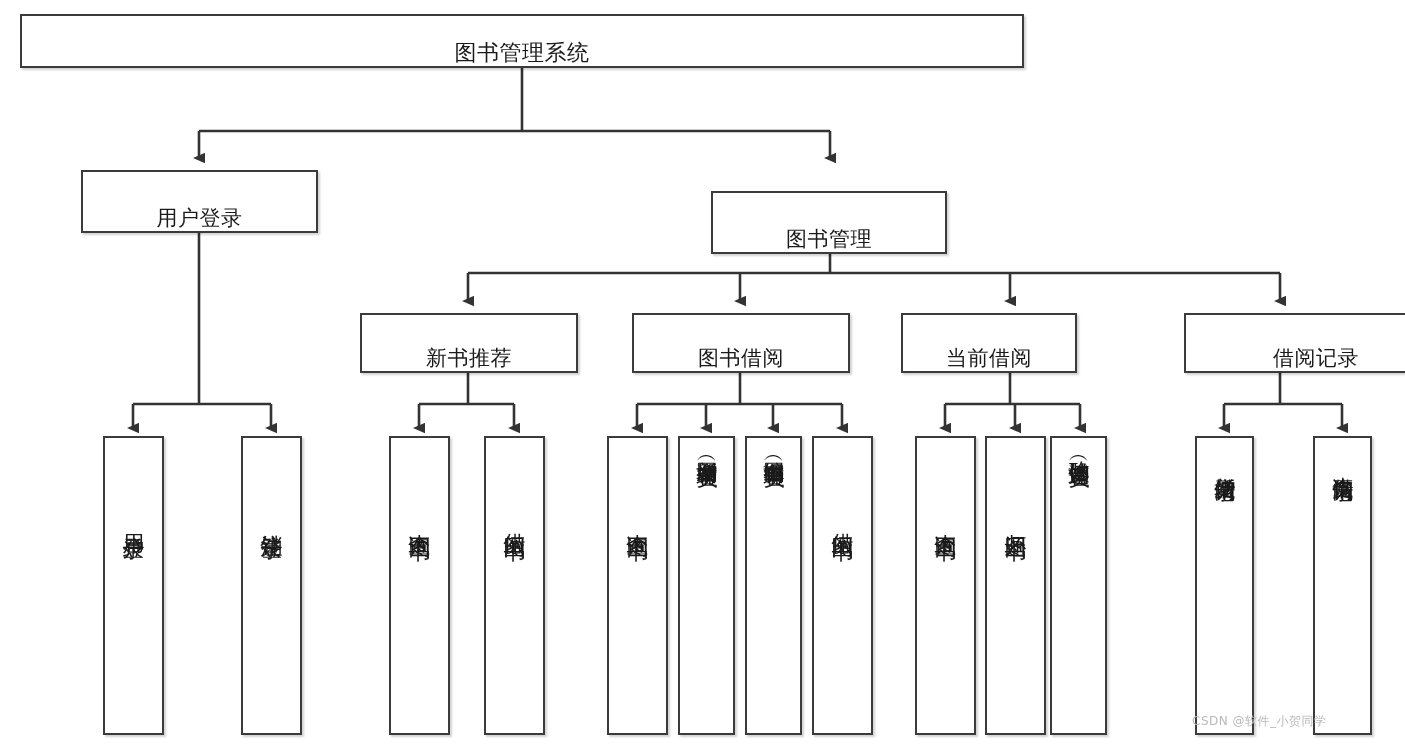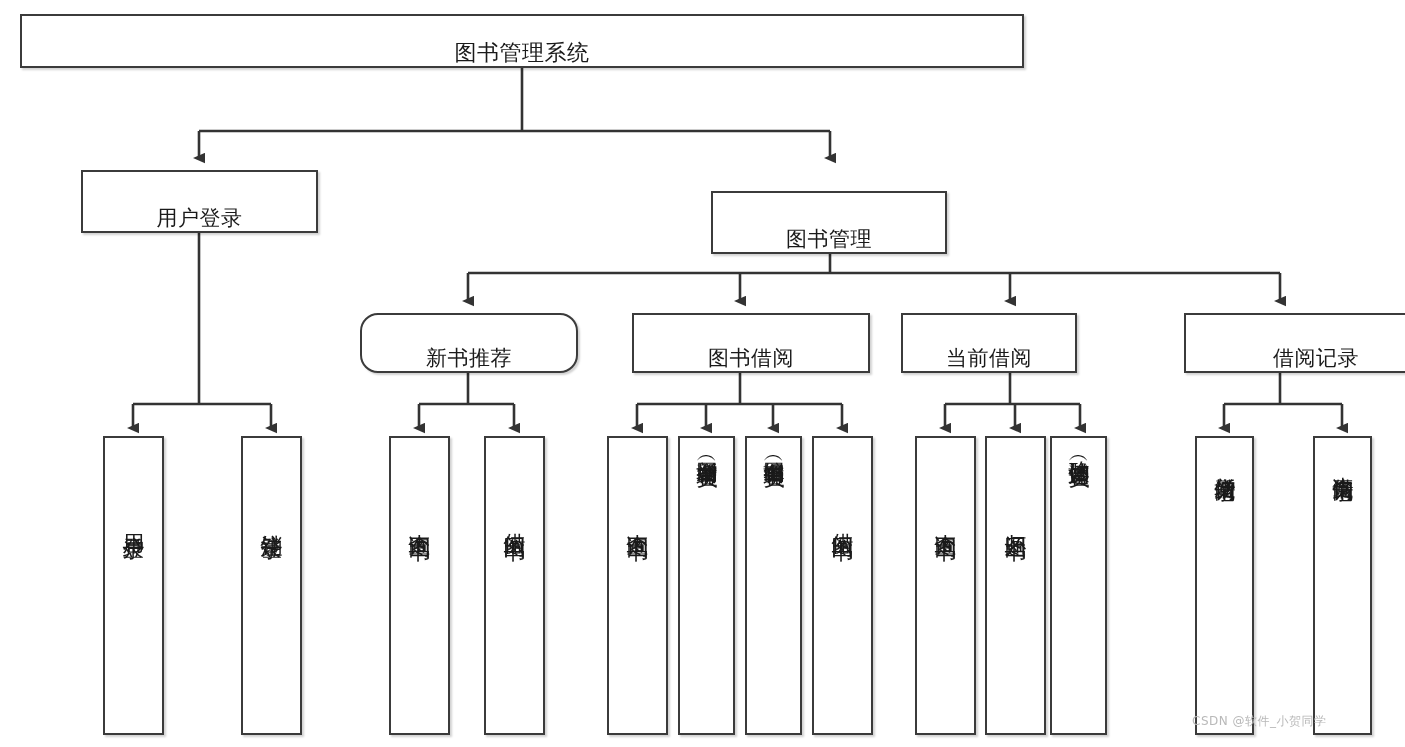--- a/index.html
+++ b/index.html
@@ -140,24 +140,24 @@
     <span class="lbl">图书管理系统</span>
   </div>
 
   <div class="node horiz" style="left:81px; top:170px; width:237px; height:63px;">
     <span class="lbl">用户登录</span>
   </div>
   <div class="node horiz" style="left:711px; top:170px; width:236px; height:63px;margin-top:21px;">
     <span class="lbl">图书管理</span>
   </div>
 
-  <div class="node horiz" style="left:360px; top:313px; width:218px; height:60px;border-radius:18px;">
+  <div class="node horiz" style="left:360px; top:313px; width:218px; height:60px;">
     <span class="lbl">新书推荐</span>
   </div>
-  <div class="node horiz" style="left:632px; top:313px; width:238px; height:60px;">
+  <div class="node horiz" style="left:632px; top:313px; width:218px; height:60px;">
     <span class="lbl">图书借阅</span>
   </div>
   <div class="node horiz" style="left:901px; top:313px; width:176px; height:60px;">
     <span class="lbl">当前借阅</span>
   </div>
   <div class="node horiz" style="left:1171px; top:313px; width:264px; height:60px;margin-left:13px;">
     <span class="lbl">借阅记录</span>
   </div>
 
   <div class="node vert" style="left:103px; top:436px; width:61px; height:299px; padding-top:78px;">

